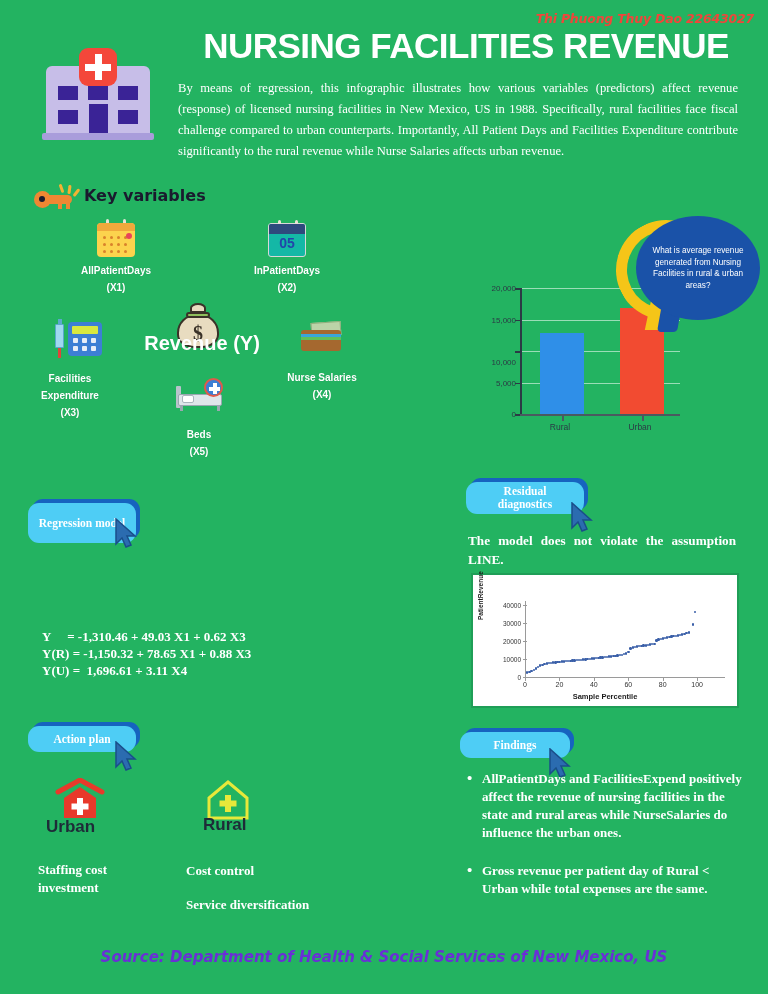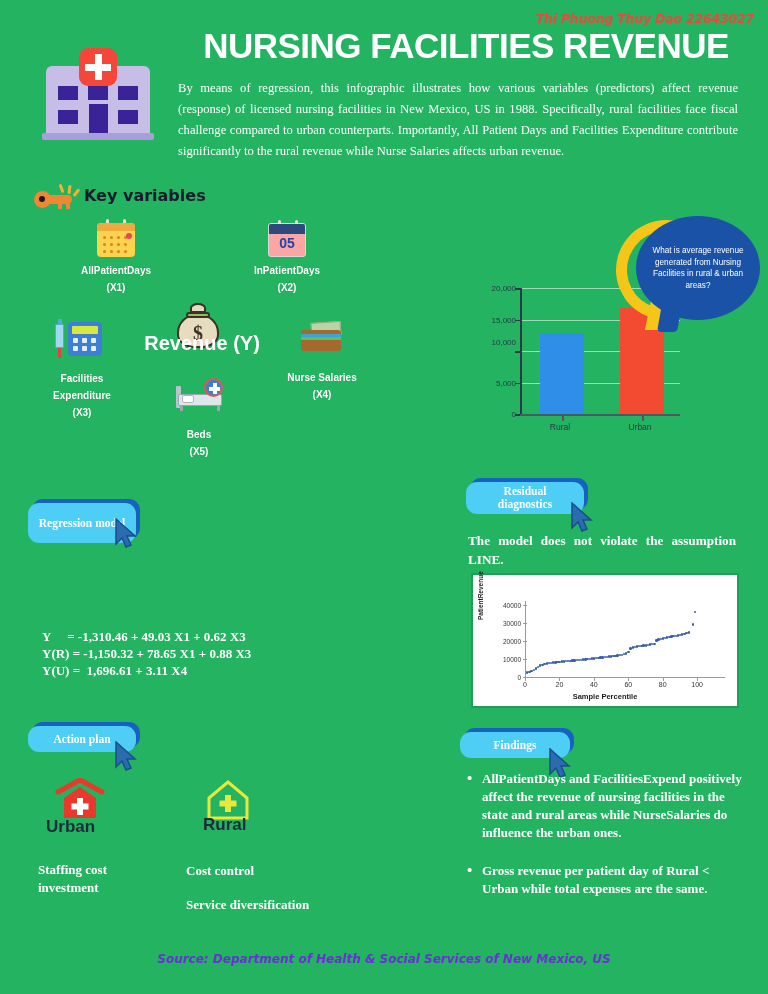--- a/index.html
+++ b/index.html
@@ -105,21 +105,21 @@
   }
 
   
   .cal1 { position:absolute; left:97px; top:223px; width:38px; height:34px; background:#fcd34d; border-radius:4px; }
   .cal1 .top { position:absolute; left:0; top:0; width:100%; height:8px; background:#f0a93c; border-radius:4px 4px 0 0; }
   .cal1 .dot { position:absolute; width:3px; height:3px; background:#d9822b; border-radius:50%; }
   .cal1 .heart { position:absolute; right:3px; top:10px; width:6px; height:6px; background:#e8445a; border-radius:50%; }
   .cal-peg { position:absolute; width:3px; height:7px; background:#e8e3d5; border-radius:2px; top:-4px; }
 
   
-  .cal2 { position:absolute; left:268px; top:223px; width:38px; height:34px; background:#fca5a5; border-radius:3px; border:1px solid #d8d8d8; }
+  .cal2 { position:absolute; left:268px; top:223px; width:38px; height:34px; background:#14b8a6; border-radius:3px; border:1px solid #d8d8d8; }
   .cal2 .top { position:absolute; left:0; top:0; width:100%; height:10px; background:#2e4a7d; border-radius:2px 2px 0 0; }
   .cal2 .num { position:absolute; left:0; top:11px; width:100%; text-align:center; color:#2244aa; font-size:14px; font-weight:bold; font-family:"Liberation Sans",sans-serif; }
 
   
   .calc { position:absolute; left:68px; top:322px; width:34px; height:34px; background:#3d7fd4; border-radius:4px; }
   .calc .scr { position:absolute; left:4px; top:4px; width:26px; height:8px; background:#d9e83f; border-radius:1px; }
   .calc .k { position:absolute; width:5px; height:5px; background:#e8eef7; border-radius:1px; }
   .syr { position:absolute; left:52px; top:320px; width:14px; height:38px; }
   .syr .barrel { position:absolute; left:3px; top:4px; width:9px; height:24px; background:#9fd8f0; border:1px solid #5aa8cc; border-radius:1px; }
   .syr .plunger { position:absolute; left:5.5px; top:-1px; width:4px; height:8px; background:#5aa8cc; }
@@ -256,21 +256,21 @@
     font-weight: bold; font-family:"Liberation Serif", serif;
     padding-left: 17px; margin-bottom: 20px;
   }
   .find-item:before {
     content: "\2022"; position:absolute; left: 2px; top: -1px; font-size: 15px;
   }
 
   
   .source {
     position:absolute; left:0; bottom: 28px; width: 100%;
-    text-align:center; color:#6a2fd6; font-size: 12px;
+    text-align:center; color:#6a2fd6; font-size: 15px;
     font-weight:bold; font-style: italic;
     font-family:"DejaVu Sans", sans-serif;
   }
 </style>
 </head>
 <body>
 
 <div class="page">
 
   <div class="author">Thi Phuong Thuy Dao 22643027</div>
@@ -343,21 +343,21 @@
   </div>
   <div class="calc">
     <div class="scr"></div>
     <div class="k" style="left:5px;  top:16px;"></div>
       <div class="k" style="left:14px; top:16px;"></div>
       <div class="k" style="left:23px; top:16px;"></div>
     <div class="k" style="left:5px;  top:24px;"></div>
       <div class="k" style="left:14px; top:24px;"></div>
       <div class="k" style="left:23px; top:24px;"></div>
   </div>
-  <div class="var" style="left:22px; top:370px; width:120px;">
+  <div class="var" style="left:10px; top:370px; width:120px;">
     <div class="lbl" style="white-space:pre-line;">Facilities
 Expenditure</div>
     <div class="lbl">(X3)</div>
   </div>
 
   <div class="wallet">
     <div class="cash"></div>
     <div class="body"></div>
     <div class="stripe1"></div>
     <div class="stripe2"></div>
@@ -387,21 +387,21 @@
     <div class="knot"></div>
   </div>
   <div class="revenue-lbl">Revenue (Y)</div>
 
   <div class="barchart">
     <div class="bc-ticklabels" id="bc-ticks">
         <div class="bc-tick" style="top: 126px;">0</div>
         <div class="bc-tickmark" style="top: 126px;"></div>
         <div class="bc-tick" style="top: 94.5px;">5,000</div>
         <div class="bc-tickmark" style="top: 94.5px;"></div>
-        <div class="bc-tick" style="top: 54px;">10,000</div>
+        <div class="bc-tick" style="top: 74px;">10,000</div>
         <div class="bc-tickmark" style="top: 63px;"></div>
         <div class="bc-tick" style="top: 31.5px;">15,000</div>
         <div class="bc-tickmark" style="top: 31.5px;"></div>
         <div class="bc-tick" style="top: 0px;">20,000</div>
         <div class="bc-tickmark" style="top: 0px;"></div>
       </div>
     <div class="bc-plot" id="bc-plot">
         <div class="bc-grid" style="top: 94.5px;"></div>
         <div class="bc-grid" style="top: 63px;"></div>
         <div class="bc-grid" style="top: 31.5px;"></div>

